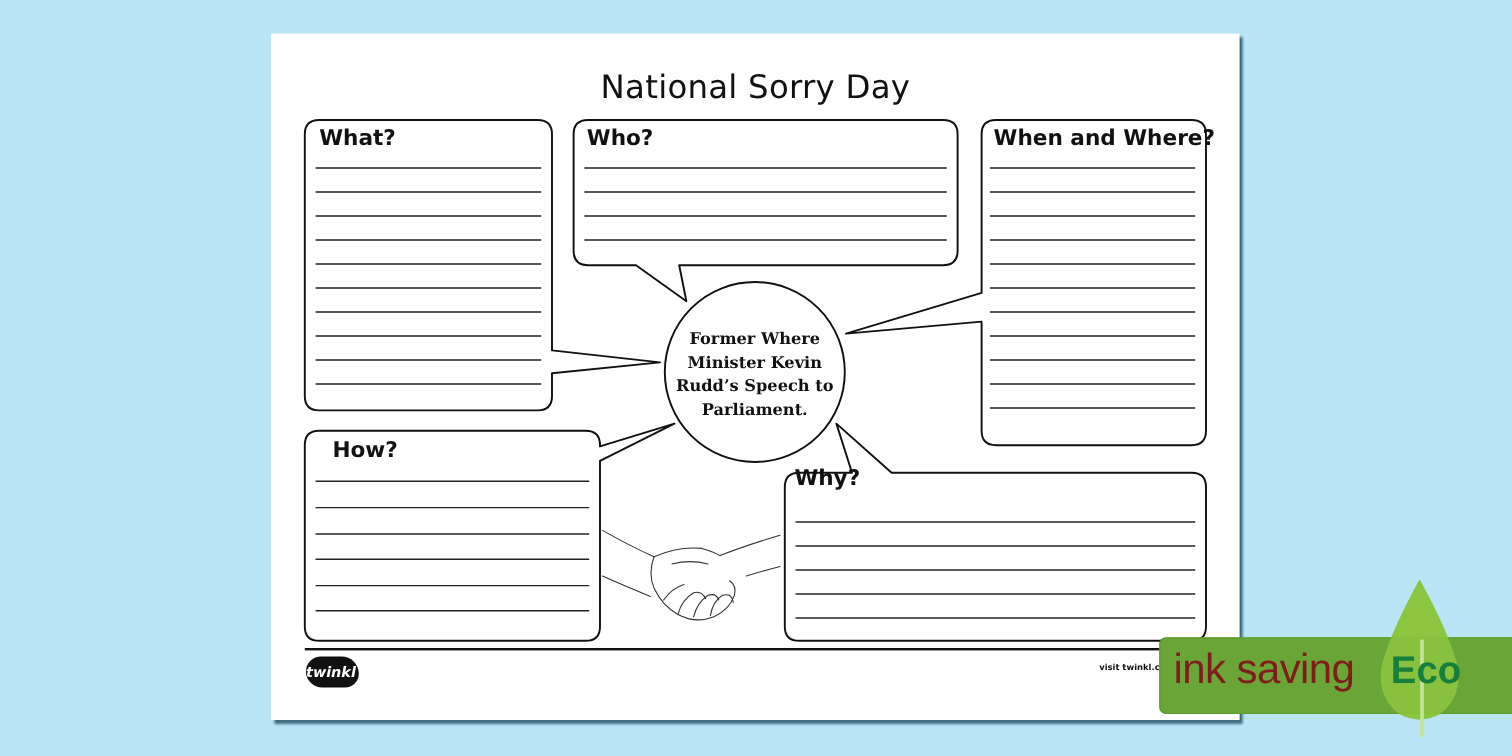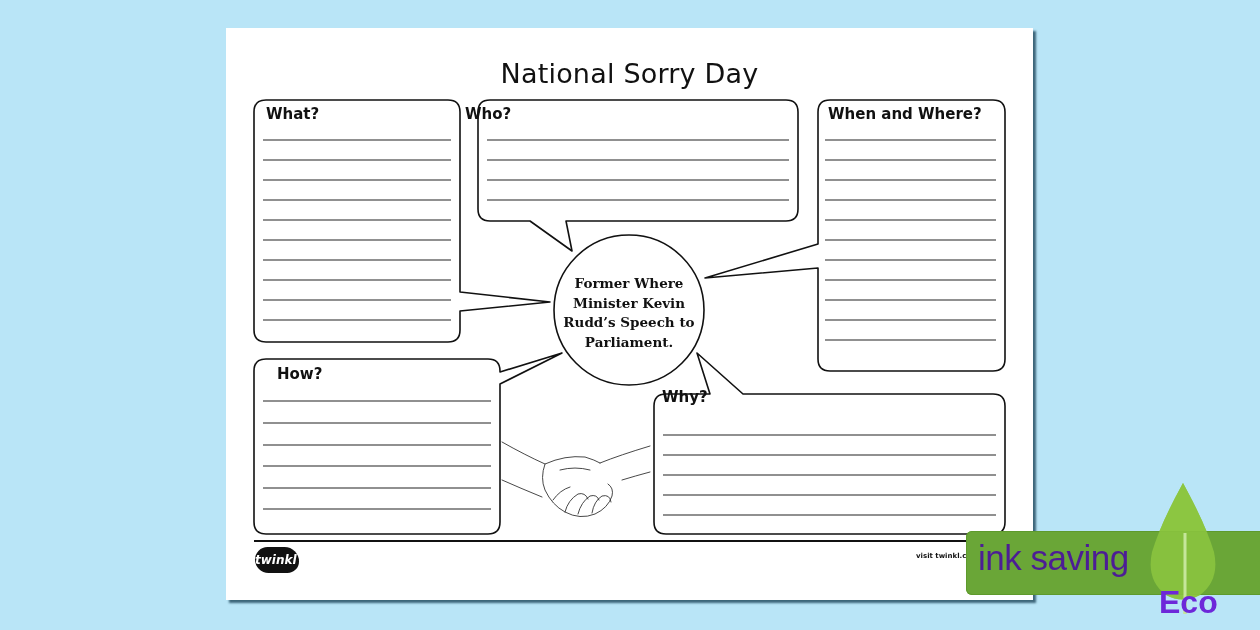--- a/index.html
+++ b/index.html
@@ -12,21 +12,21 @@
     position:absolute; left:226px; top:28px; width:807px; height:572px;
     background:#ffffff;
     box-shadow: 3px 3px 2px rgba(20,60,80,0.75);
   }
   .title {
     position:absolute; left:0; width:807px; top:30px; text-align:center;
     font-size:27px; font-weight:normal; color:#111; letter-spacing:0.2px;
   }
   svg.overlay { position:absolute; left:0; top:0; }
   .label {
-    position:absolute; font-size:15px; font-weight:bold; color:#111;
+    position:absolute; font-size:18px; font-weight:bold; color:#111;
   }
   .center-text {
     position:absolute; left:554px; top:274px; width:150px; text-align:center;
     font-family:"DejaVu Serif", serif; font-weight:bold; font-size:13.5px; line-height:19.5px; color:#111;
   }
   .footer-rule {
     position:absolute; left:254px; top:540px; width:779px; height:2px; background:#111;
   }
   .logo {
     position:absolute; left:255px; top:547px; width:44px; height:26px;
@@ -36,27 +36,26 @@
   .visit {
     position:absolute; left:916px; top:552px; font-size:7px; font-weight:bold; color:#111;
     width:50px; overflow:hidden; white-space:nowrap;
   }
   .eco-banner {
     position:absolute; left:966px; top:531px; width:300px; height:64px;
     background:#6aa637; border-radius:6px 0 0 6px;
     box-shadow: 0 0 0 1px #5e9a2c inset;
   }
   .eco-text {
-    position:absolute; left:978px; top:538px; font-size:35px; color:#4c1d95;
+    position:absolute; left:978px; top:538px; font-size:35px; color:#7f1d1d;
     font-family:"Liberation Sans", sans-serif; letter-spacing:-0.5px;
   }
   .eco-word {
-    position:absolute; left:1159px; top:540px; font-size:32px; font-weight:bold; color:#6d28d9;
+    position:absolute; left:1159px; top:540px; font-size:32px; font-weight:bold; color:#15803d;
     font-family:"Liberation Sans", sans-serif;
-    margin-top:44px;
   }
 </style>
 </head>
 <body>
 
 <div class="page"></div>
 
 <svg class="overlay" width="1260" height="630">
   <g fill="#fff" stroke="#111" stroke-width="1.6" stroke-linejoin="round">
 
@@ -132,21 +131,21 @@
 
   <g>
     <path d="M1183,483 Q1206,525 1214,552 Q1220,580 1200,595 Q1183,604 1166,595 Q1146,580 1152,552 Q1160,525 1183,483 Z" fill="#8cc63f" opacity="0.95"></path>
     <line x1="1185" y1="533" x2="1185" y2="614" stroke="#c5e69a" stroke-width="3"></line>
   </g>
 </svg>
 
 <div class="title" style="left:226px; top:58px;">National Sorry Day</div>
 
 <div class="label" style="left:266px; top:105px;">What?</div>
-<div class="label" style="left:465px; top:105px;">Who?</div>
+<div class="label" style="left:489px; top:105px;">Who?</div>
 <div class="label" style="left:828px; top:105px;">When and Where?</div>
 <div class="label" style="left:277px; top:365px;">How?</div>
 <div class="label" style="left:662px; top:388px;">Why?</div>
 
 <div class="center-text">Former Where Minister Kevin Rudd’s Speech to Parliament.</div>
 
 <div class="footer-rule"></div>
 <div class="logo">twinkl</div>
 <div class="visit">visit twinkl.com</div>
 

